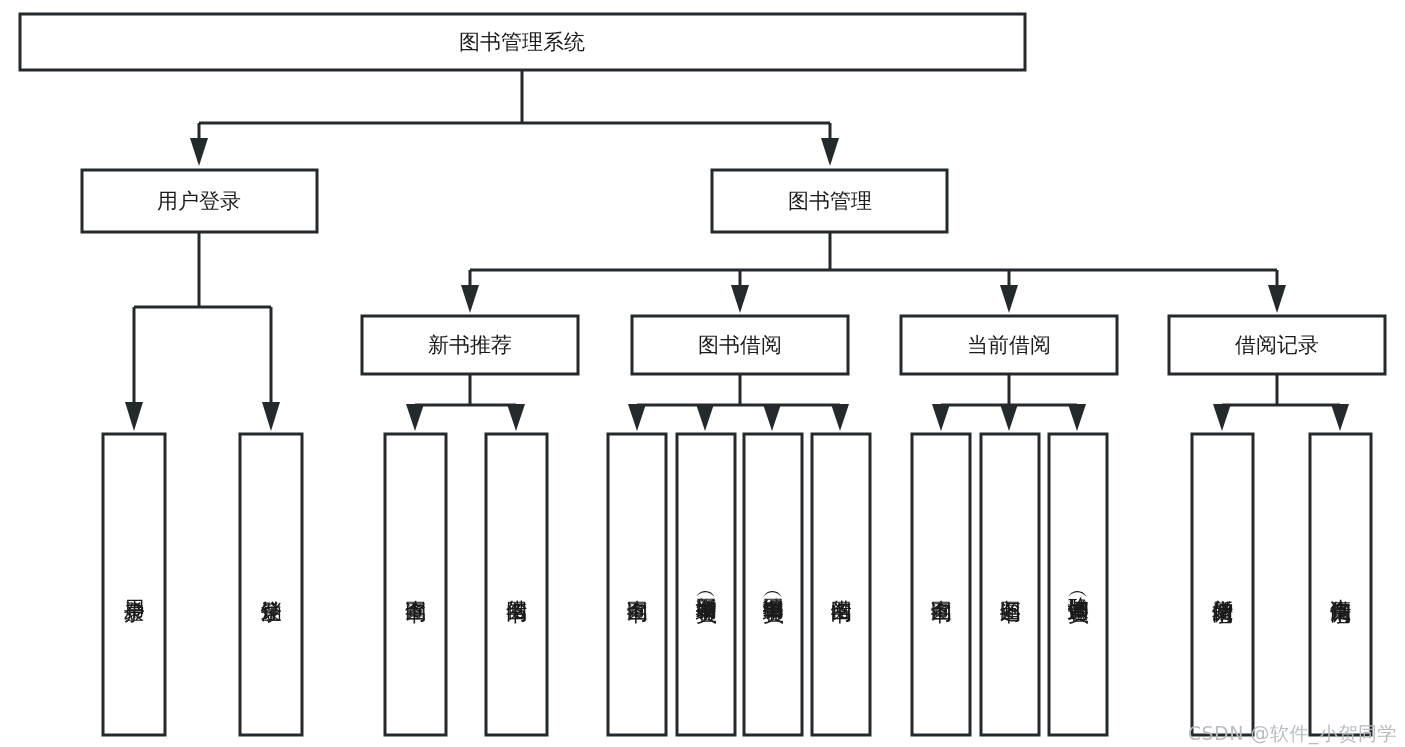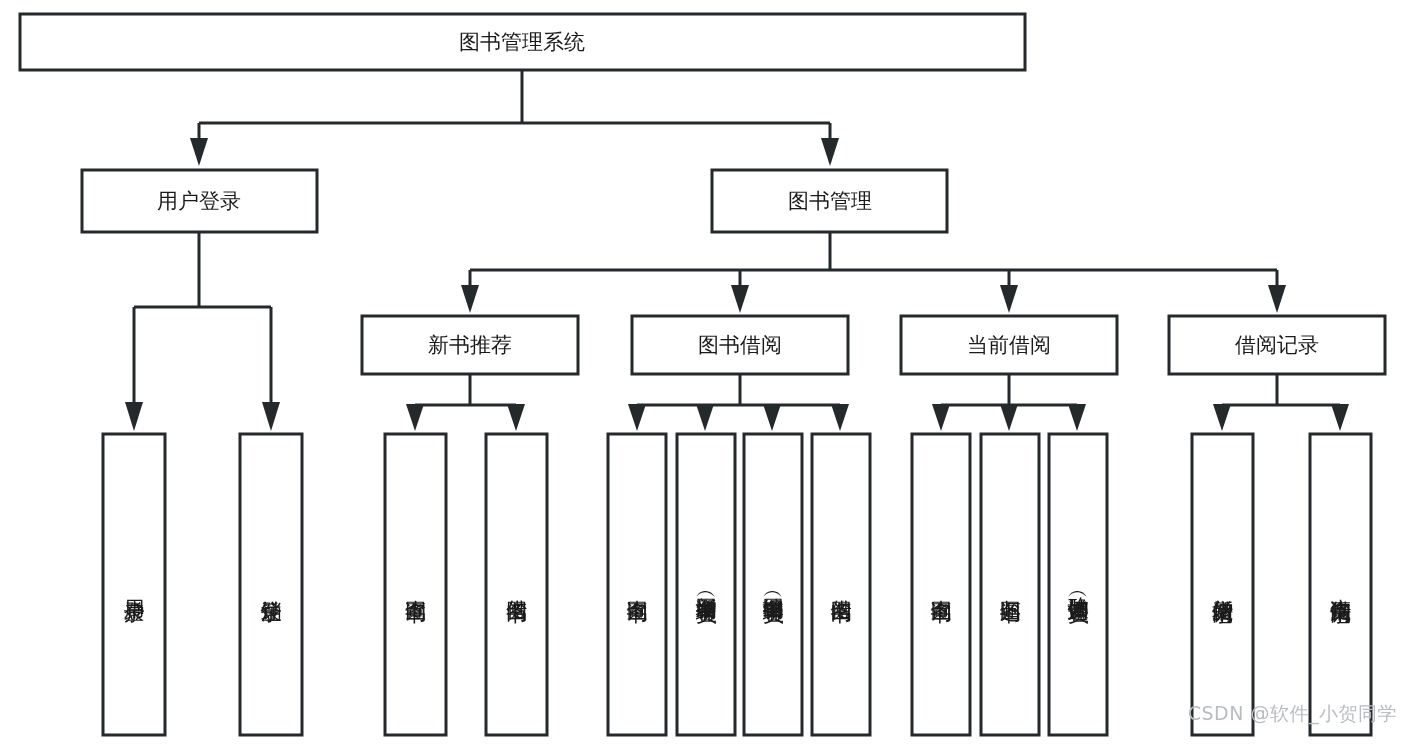--- a/index.html
+++ b/index.html
@@ -61,21 +61,21 @@
     line-height: 1.08;
     letter-spacing: 1px;
     color: #1b1b1b;
     font-family: "DejaVu Sans", "Liberation Sans", sans-serif;
     white-space: nowrap;
     text-align: center;
   }
   .watermark {
     position: absolute;
     right: 8px;
-    bottom: 20px;
+    bottom: 0;
     font-size: 19px;
     color: #b9bcc0;
     font-family: "DejaVu Sans", "Liberation Sans", sans-serif;
     letter-spacing: 0.5px;
     white-space: nowrap;
   }
 </style>
 </head>
 <body>
 

